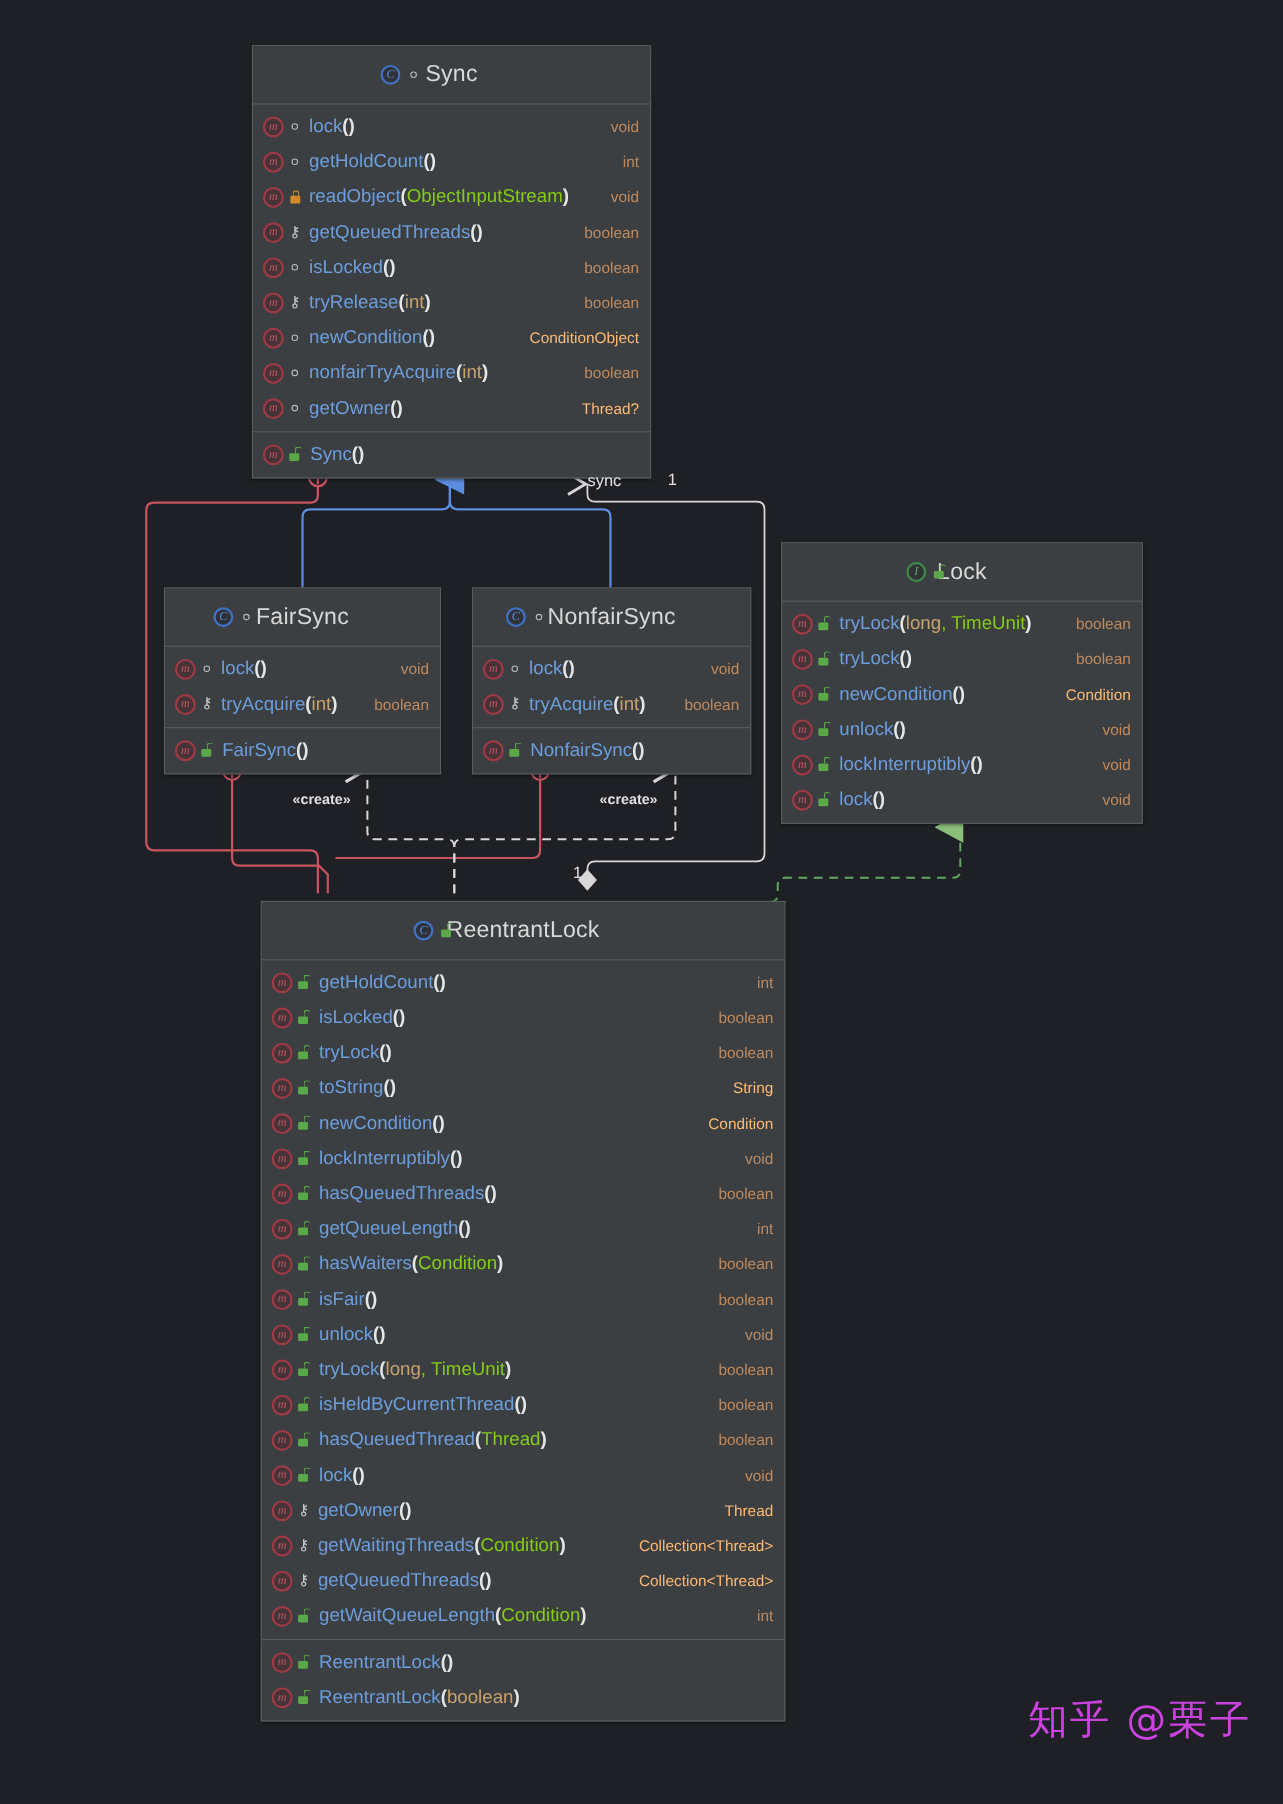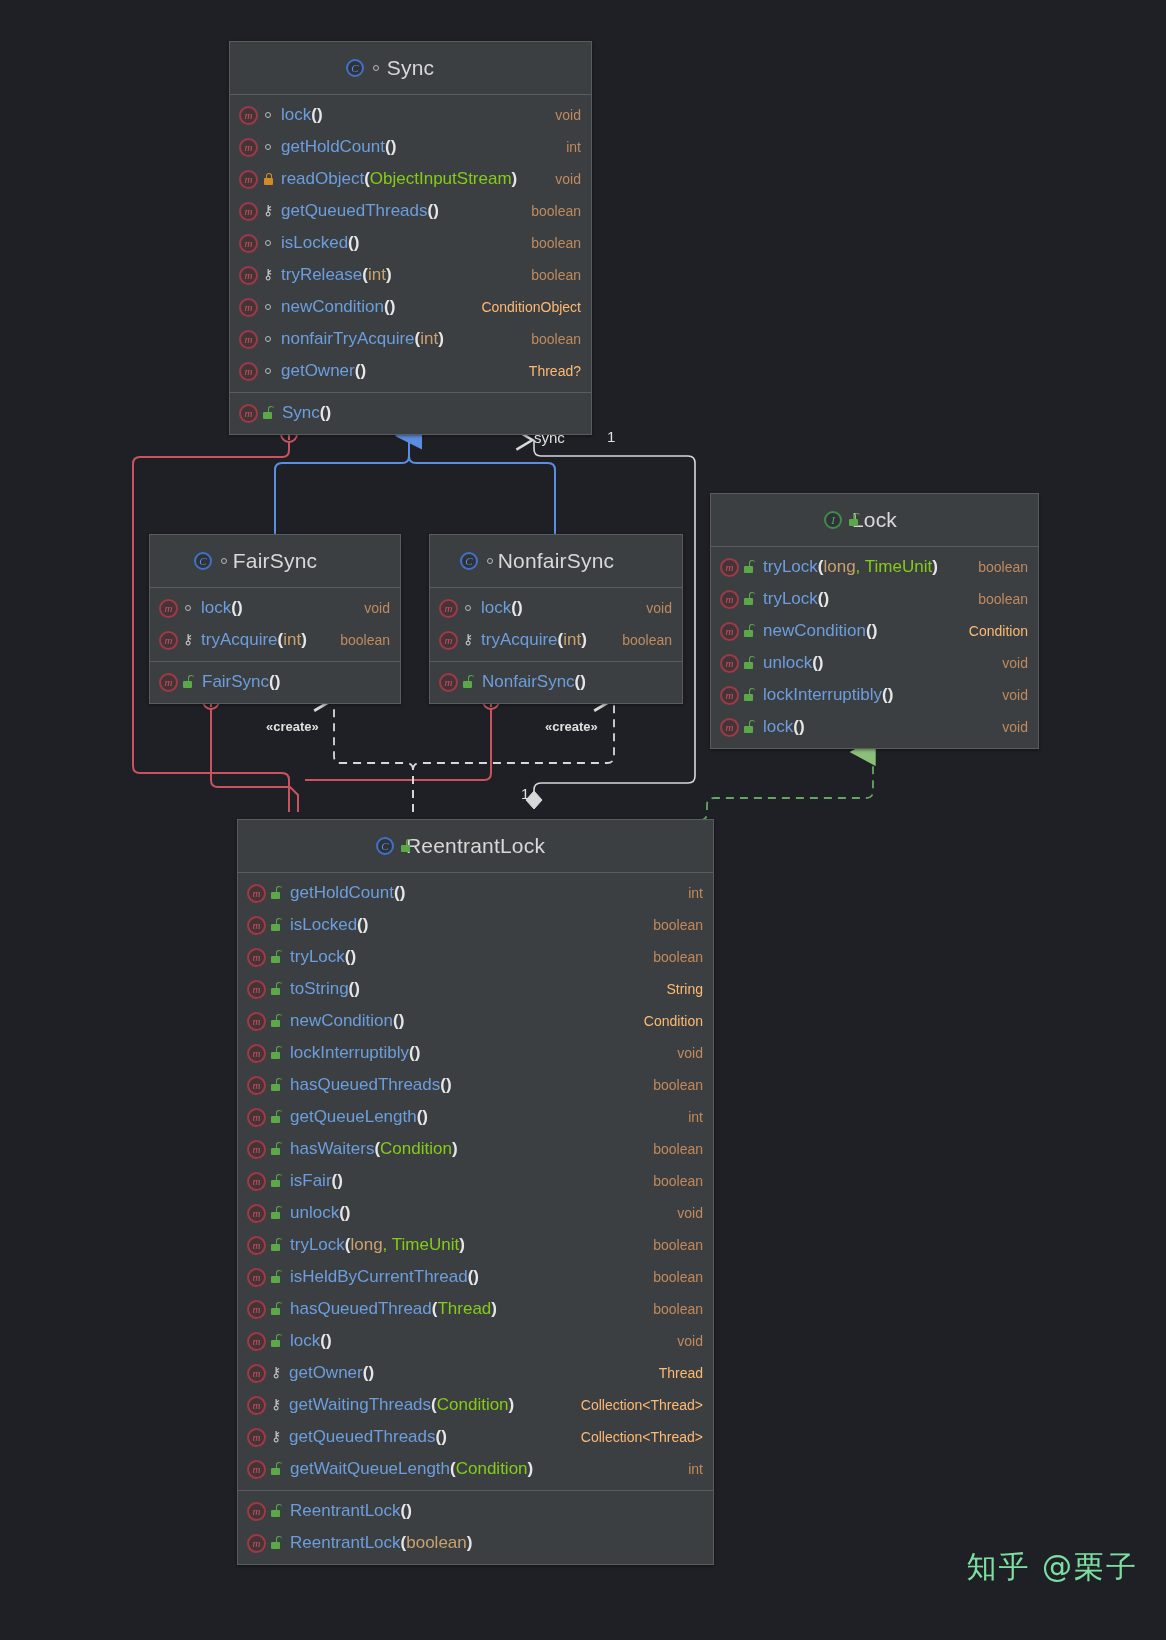--- a/index.html
+++ b/index.html
@@ -147,22 +147,22 @@
     color: #e0e0e0;
     font-size: 15px;
     font-family: "Liberation Sans", sans-serif;
     white-space: nowrap;
   }
   .edge-label.stereo { font-weight: bold; font-size: 13px; }
 
   .watermark {
     position: absolute;
     right: 28px; bottom: 52px;
-    color: #86efac;
-    font-size: 30px;
+    color: #d946ef;
+    font-size: 36px;
     letter-spacing: 2px;
     font-family: "DejaVu Sans", sans-serif;
     opacity: .92;
   }
 </style>
 </head>
 <body>
 
 <div id="canvas">
 

